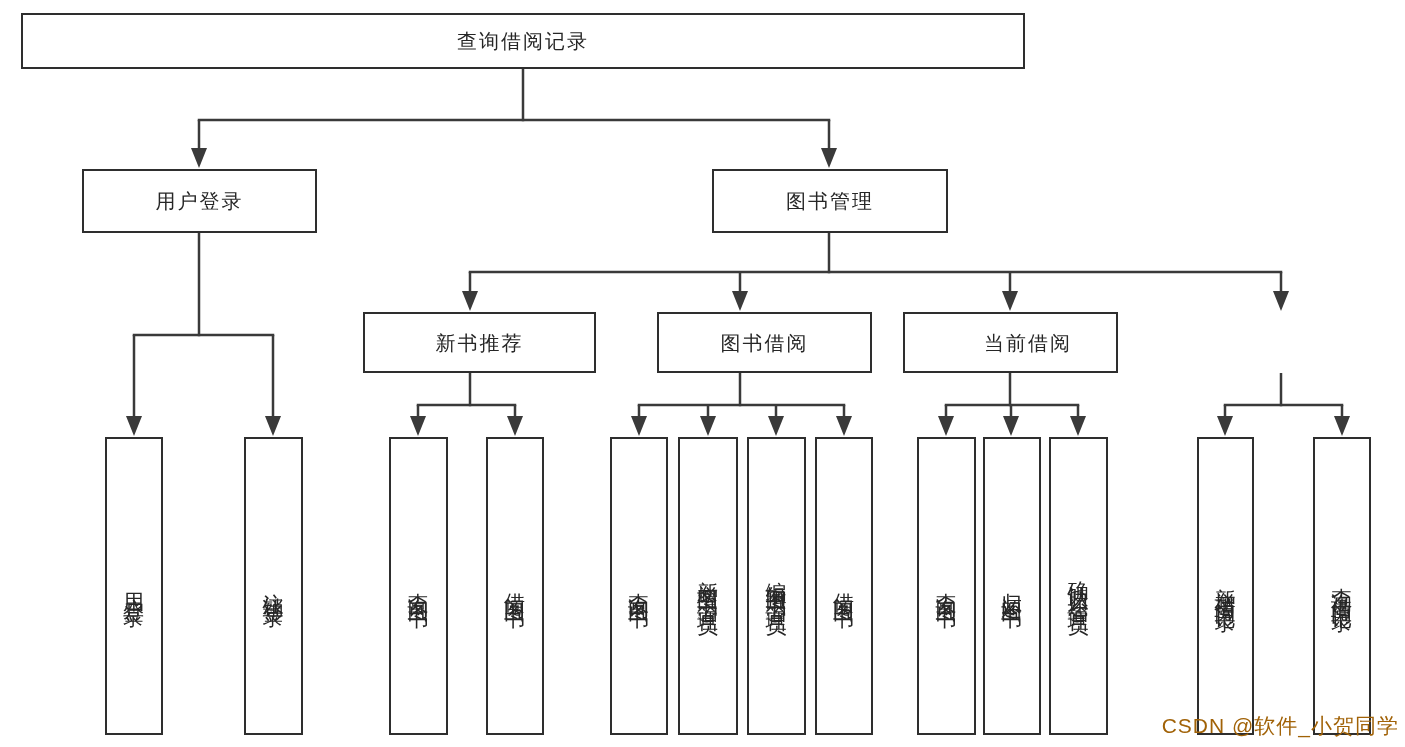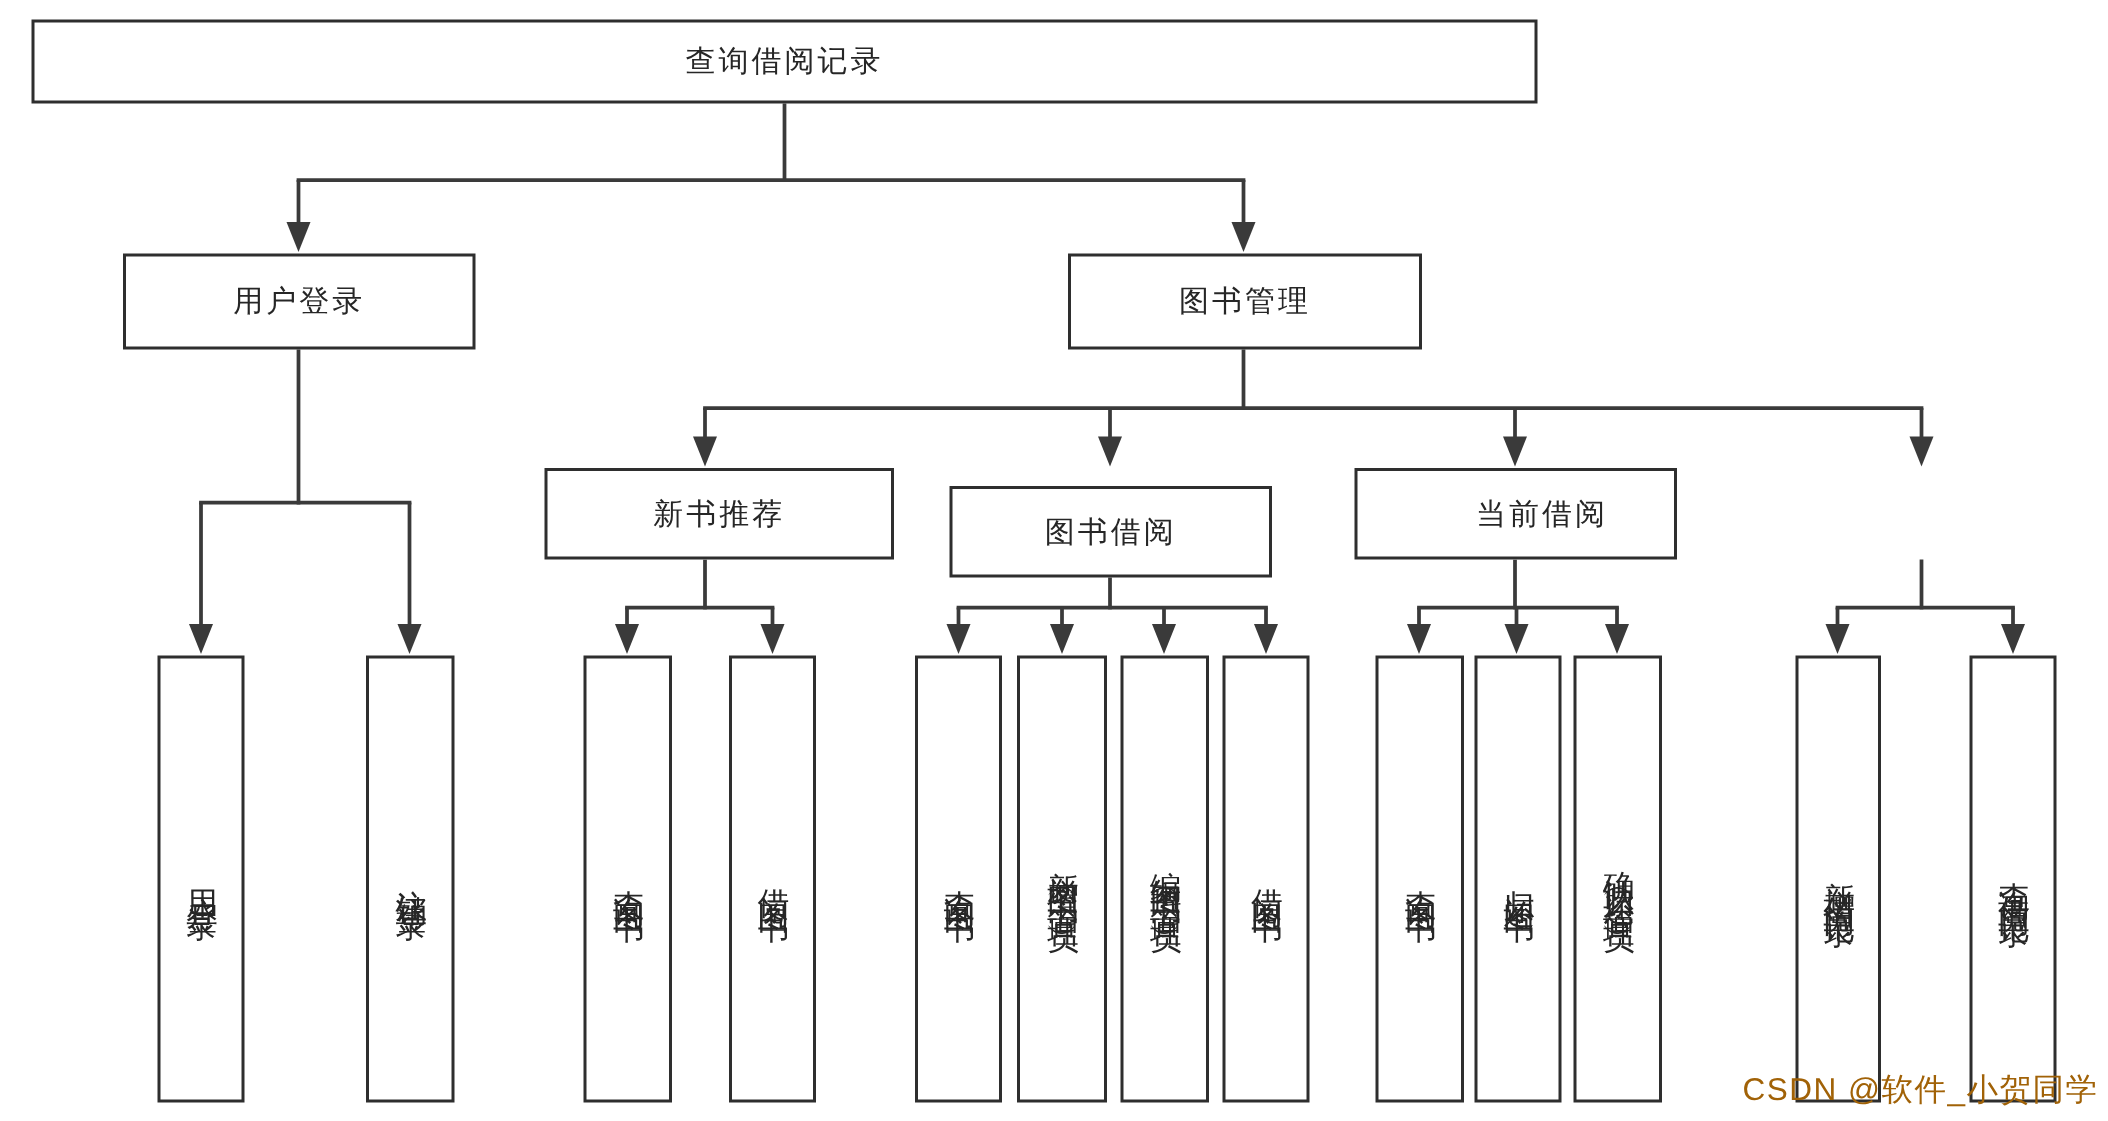--- a/index.html
+++ b/index.html
@@ -141,21 +141,21 @@
       <polygon points="1334,416 1350,416 1342,436"></polygon>
     </g>
   </svg>
 
   <div class="node" style="left:21px; top:13px; width:1004px; height:56px;">查询借阅记录</div>
 
   <div class="node" style="left:82px; top:169px; width:235px; height:64px;">用户登录</div>
   <div class="node" style="left:712px; top:169px; width:236px; height:64px;">图书管理</div>
 
   <div class="node" style="left:363px; top:312px; width:233px; height:61px;">新书推荐</div>
-  <div class="node" style="left:633px; top:312px; width:215px; height:61px;margin-top:12px;">图书借阅</div>
+  <div class="node" style="left:657px; top:312px; width:215px; height:61px;">图书借阅</div>
   <div class="node" style="left:903px; top:312px; width:215px; height:61px;padding-left:35px;">当前借阅</div>
 
   <div class="node v" style="left:105px; top:437px; width:58px; height:298px;">用户登录</div>
   <div class="node v" style="left:244px; top:437px; width:59px; height:298px;">注销登录</div>
 
   <div class="node v" style="left:389px; top:437px; width:59px; height:298px;">查询图书</div>
   <div class="node v" style="left:486px; top:437px; width:58px; height:298px;">借阅图书</div>
 
   <div class="node v" style="left:610px; top:437px; width:58px; height:298px;">查询图书</div>
   <div class="node v" style="left:678px; top:437px; width:60px; height:298px;">新增图书（管理员）</div>

